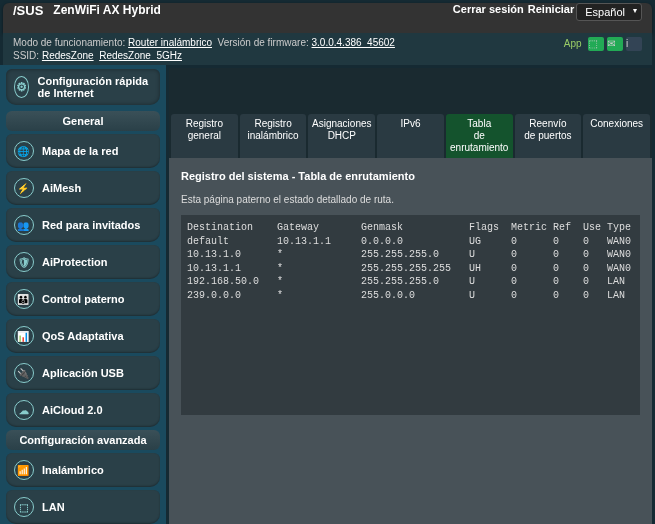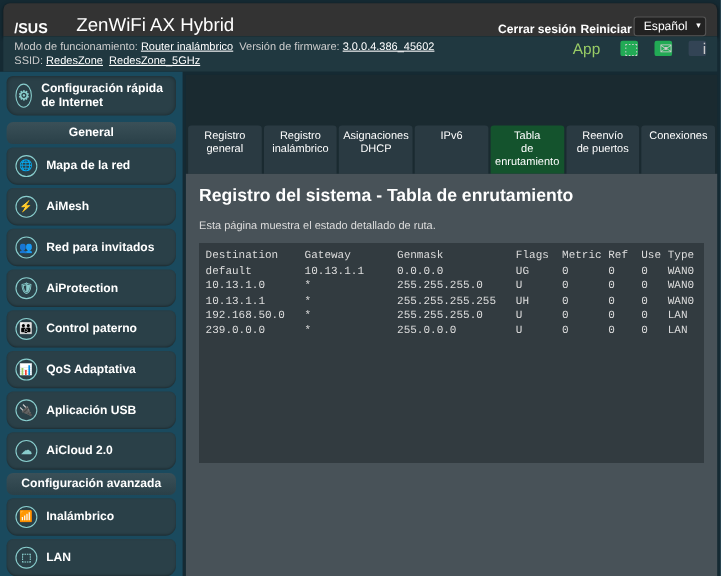--- a/index.html
+++ b/index.html
@@ -1,39 +1,39 @@
 <!DOCTYPE html>
 <html><head>
 <meta charset="utf-8">
 <style>
 * { margin: 0; padding: 0; box-sizing: border-box; font-family: Arial, sans-serif; }
 body { background: #1a4a5e; width: 655px; height: 524px; overflow: hidden; font-size: 11px; color: #fff; }
 .sidebar { width: 166px; background: #1a4a5e; padding: 0; overflow-y: auto; }
 .main { flex: 1; background: #152a33; display: flex; flex-direction: column; }
-.header { background: #333; height: 30px; display: flex; align-items: flex-end; padding: 0 10px; border-radius: 6px 6px 0 0; margin: 3px 3px 0 3px; box-shadow: 0 1px 3px rgba(0,0,0,0.5); }
+.header { background: #333; height: 30px; display: flex; align-items: flex-start; padding: 0 10px; border-radius: 6px 6px 0 0; margin: 3px 3px 0 3px; box-shadow: 0 1px 3px rgba(0,0,0,0.5); }
 .logo { font-weight: bold; font-size: 13px; color: #fff; margin-right: 10px; }
-.model { font-size: 17px; font-weight: normal; color: #fff; margin-right: auto; margin-left: 16px; }
+.model { font-size: 12px; font-weight: bold; color: #fff; margin-right: auto; }
 .hbtn { color: #fff; font-size: 11px; margin: 0 2px; cursor: pointer; font-weight: bold; }
 .lang { background: #222; border: 1px solid #555; padding: 2px 16px 2px 8px; font-size: 11px; color: #fff; border-radius: 3px; position: relative; }
 .lang::after { content: '▾'; position: absolute; right: 4px; font-size: 8px; }
 .infobar { background: #203840; padding: 4px 10px; font-size: 10px; color: #ccc; margin: 0 3px; }
 .infobar a { color: #fff; text-decoration: underline; cursor: pointer; }
 .infobar .row2 { margin-top: 2px; }
 .icons { float: right; }
-.icons span { display: inline-block; width: 16px; height: 14px; margin-left: 12px; border-radius: 2px; text-align: right; line-height: 14px; font-size: 14px; }
+.icons span { display: inline-block; width: 16px; height: 14px; margin-left: 0; border-radius: 2px; text-align: left; line-height: 14px; font-size: 10px; }
 .wiz { background: #2a4048; margin: 4px 6px 6px 6px; padding: 6px 8px; border-radius: 6px 6px 10px 10px; display: flex; align-items: center; font-size: 11px; font-weight: bold; box-shadow: inset 0 0 4px rgba(0,0,0,0.4); }
 .wiz-icon { width: 22px; height: 22px; border: 1.5px solid #8cc; border-radius: 50%; margin-right: 8px; display: flex; align-items: center; justify-content: center; font-size: 12px; color: #8cc; }
 .section-hdr { background: linear-gradient(#3a5058,#2a4048); text-align: center; padding: 4px; font-size: 11px; border-radius: 6px; margin: 2px 6px; font-weight: bold; }
 .nav-item { background: #2a4048; margin: 3px 6px; padding: 7px 8px; border-radius: 6px 6px 10px 10px; display: flex; align-items: center; font-size: 11px; cursor: pointer; font-weight: bold; box-shadow: inset 0 -1px 2px rgba(0,0,0,0.3); }
 .nav-icon { width: 20px; height: 20px; border: 1.5px solid #8cc; border-radius: 50%; margin-right: 8px; flex-shrink: 0; display: flex; align-items: center; justify-content: center; font-size: 10px; color: #8cc; }
 .tabs { display: flex; background: #1a2a30; margin: 3px 3px 0 3px; gap: 2px; padding: 2px 2px 0 2px; }
 .tab { flex: 1; background: #2a3a42; padding: 4px 3px; text-align: center; font-size: 10px; cursor: pointer; border-radius: 3px 3px 0 0; line-height: 1.2; margin-top: 44px; }
 .tab.active { background: #14532d; text-align: center; }
 .content { background: #485258; margin: 0 3px 3px 3px; padding: 12px; flex: 1; overflow: auto; }
-.page-title { font-size: 16px; color: #fff; margin-bottom: 12px; font-weight: bold; }
+.page-title { font-size: 11px; color: #fff; margin-bottom: 12px; font-weight: bold; }
 .desc { font-size: 10px; color: #ddd; margin-bottom: 10px; }
 .route-box { background: #323b40; padding: 6px; font-family: 'Courier New', monospace; font-size: 10px; color: #ddd; white-space: pre; line-height: 1.35; min-height: 200px; overflow-x: auto; }
 .update-btn { display: block; margin: 14px auto 0; background: #222; color: #fff; border: 1px solid #555; padding: 5px 18px; border-radius: 4px; cursor: pointer; font-size: 11px; font-weight: bold; }
 </style>
 </head>
 <body>
 
 <div class="main">
   <div class="header">
     <span class="logo">/SUS</span>
@@ -121,21 +121,21 @@
           <div class="tab">Registro<br>general</div>
           <div class="tab">Registro<br>inalámbrico</div>
           <div class="tab">Asignaciones<br>DHCP</div>
           <div class="tab">IPv6</div>
           <div class="tab active">Tabla<br>de enrutamiento</div>
           <div class="tab">Reenvío<br>de puertos</div>
           <div class="tab">Conexiones</div>
         </div>
       <div class="content">
         <div class="page-title">Registro del sistema - Tabla de enrutamiento</div>
-        <div class="desc">Esta página muestra el estado detallado de ruta.</div>
+        <div class="desc">Esta página paterno el estado detallado de ruta.</div>
         <div class="route-box" id="routes">Destination    Gateway       Genmask           Flags  Metric Ref  Use Type  Iface 
 default        10.13.1.1     0.0.0.0           UG     0      0    0   WAN0  eth4  
 10.13.1.0      *             255.255.255.0     U      0      0    0   WAN0  eth4  
 10.13.1.1      *             255.255.255.255   UH     0      0    0   WAN0  eth4  
 192.168.50.0   *             255.255.255.0     U      0      0    0   LAN   br0   
 239.0.0.0      *             255.0.0.0         U      0      0    0   LAN   br0   
 </div>
       </div>
     </div>
   </div>

